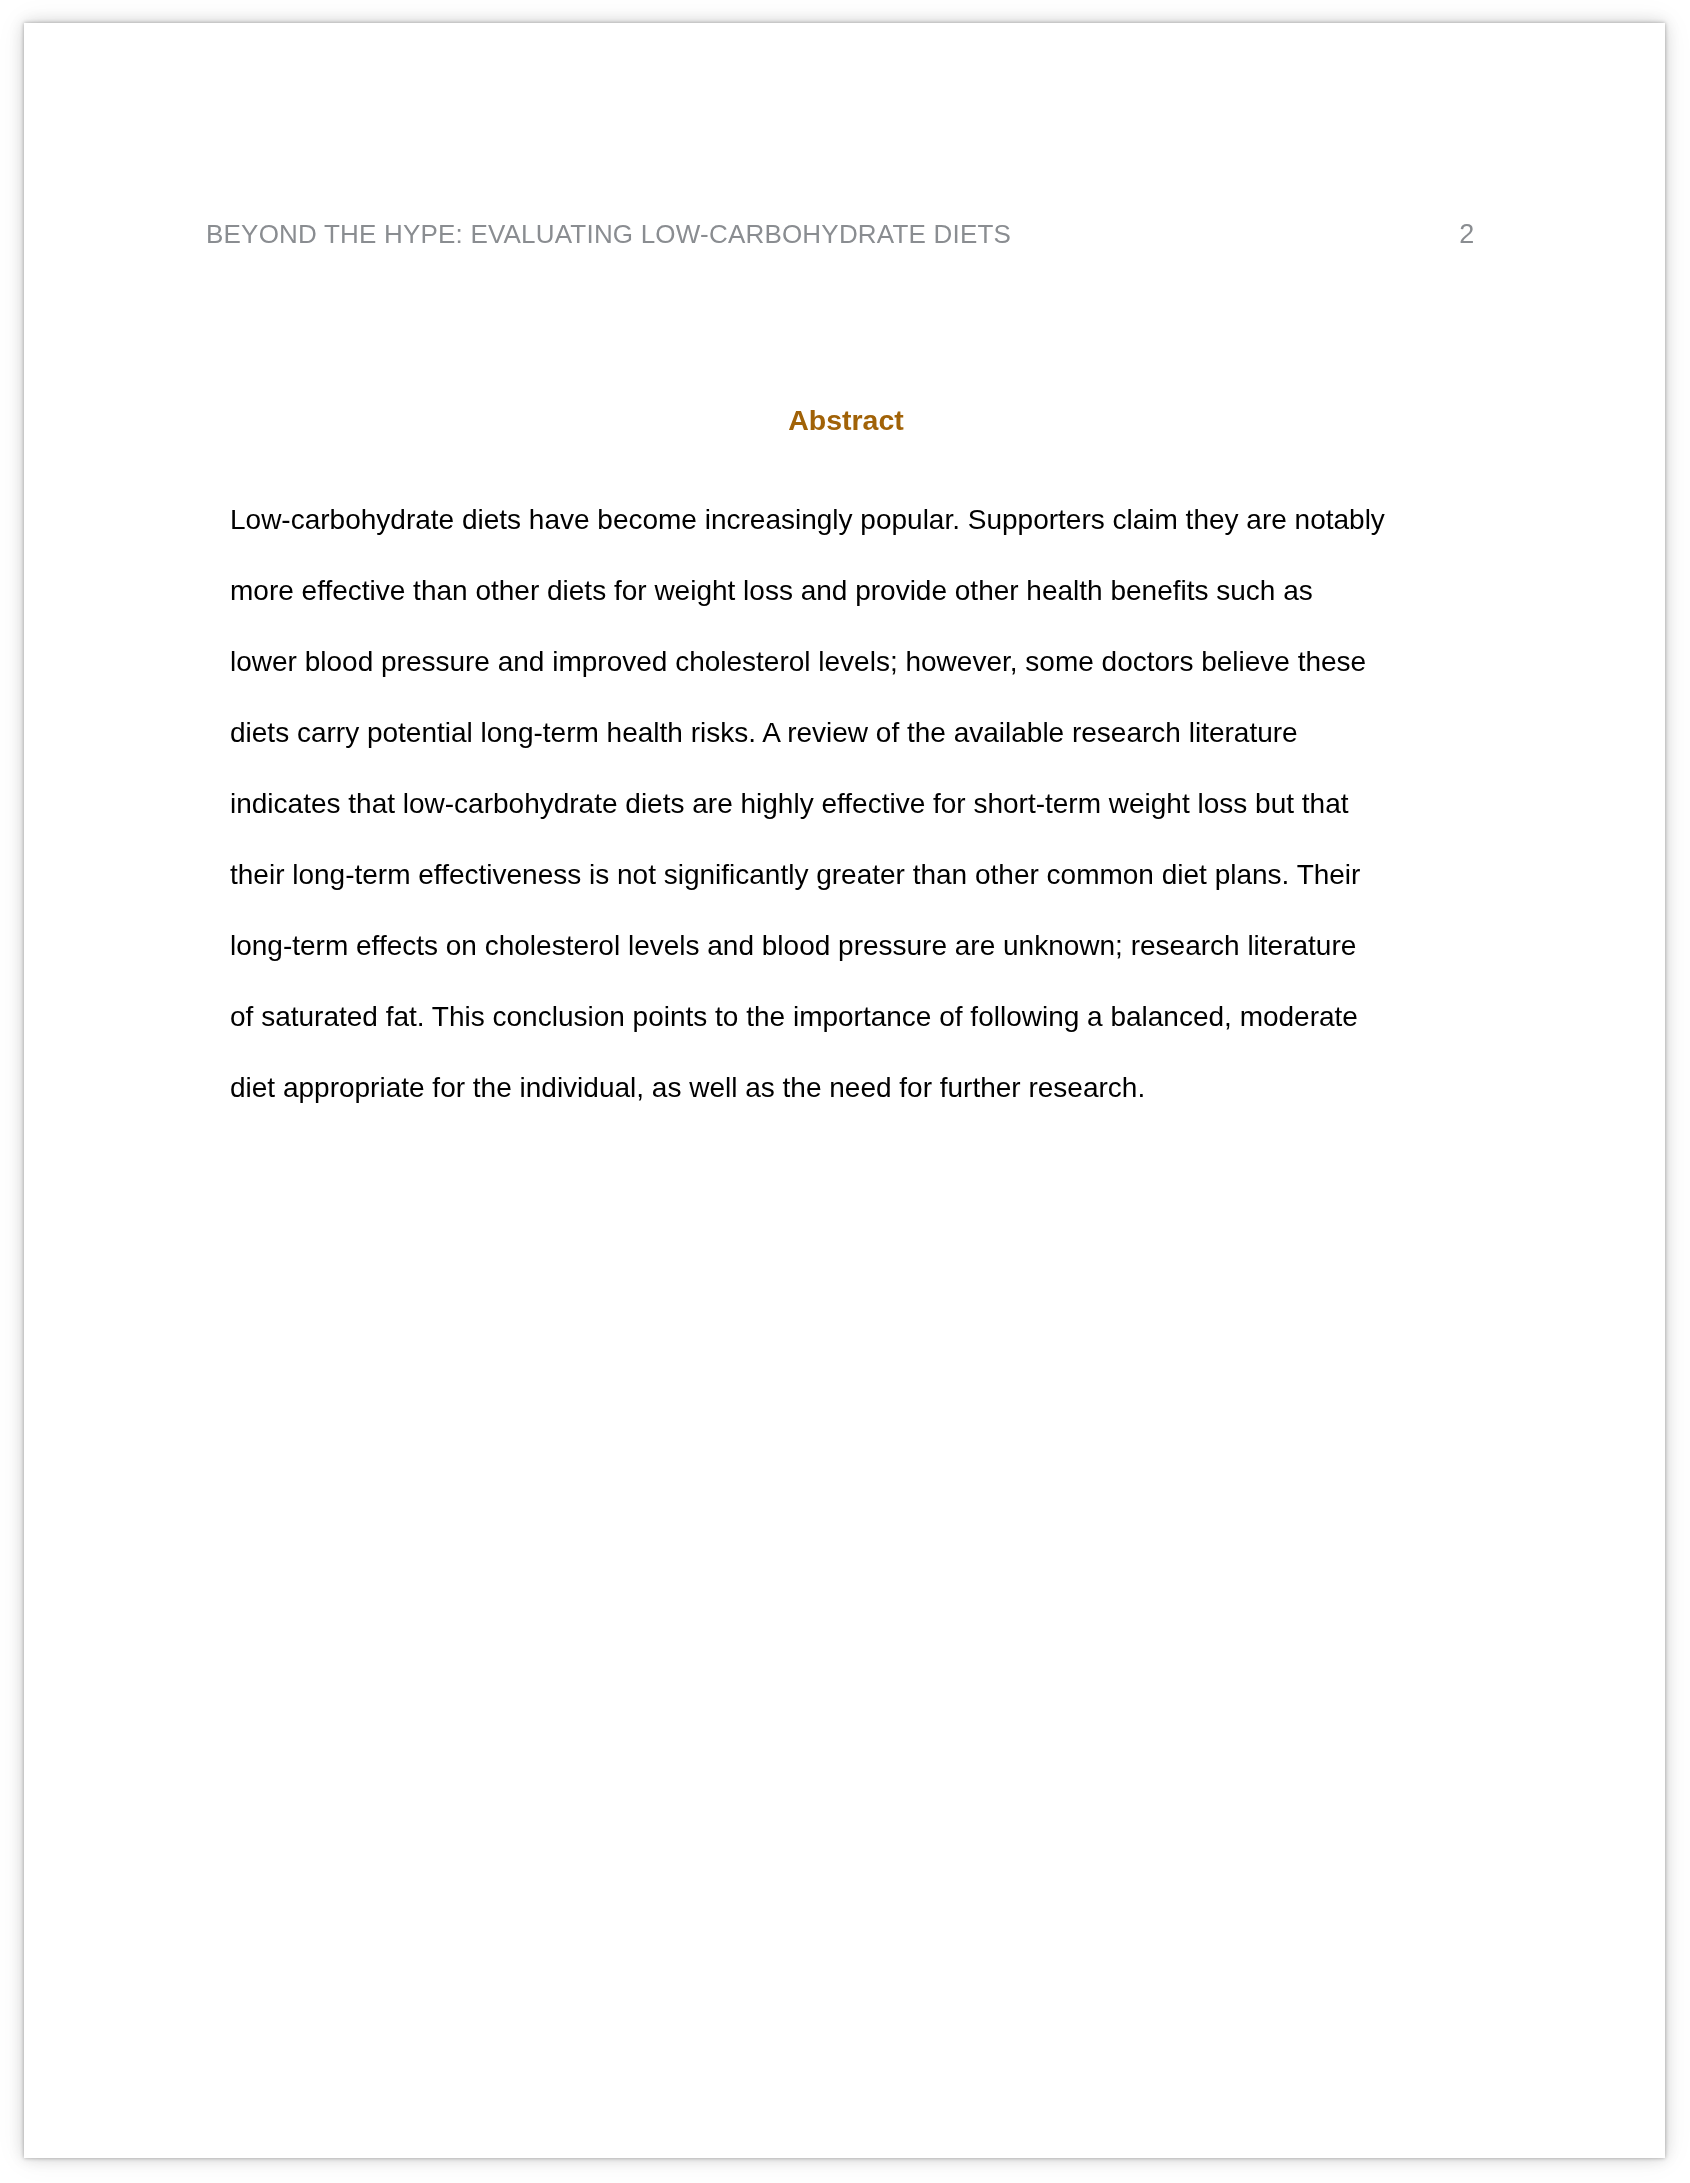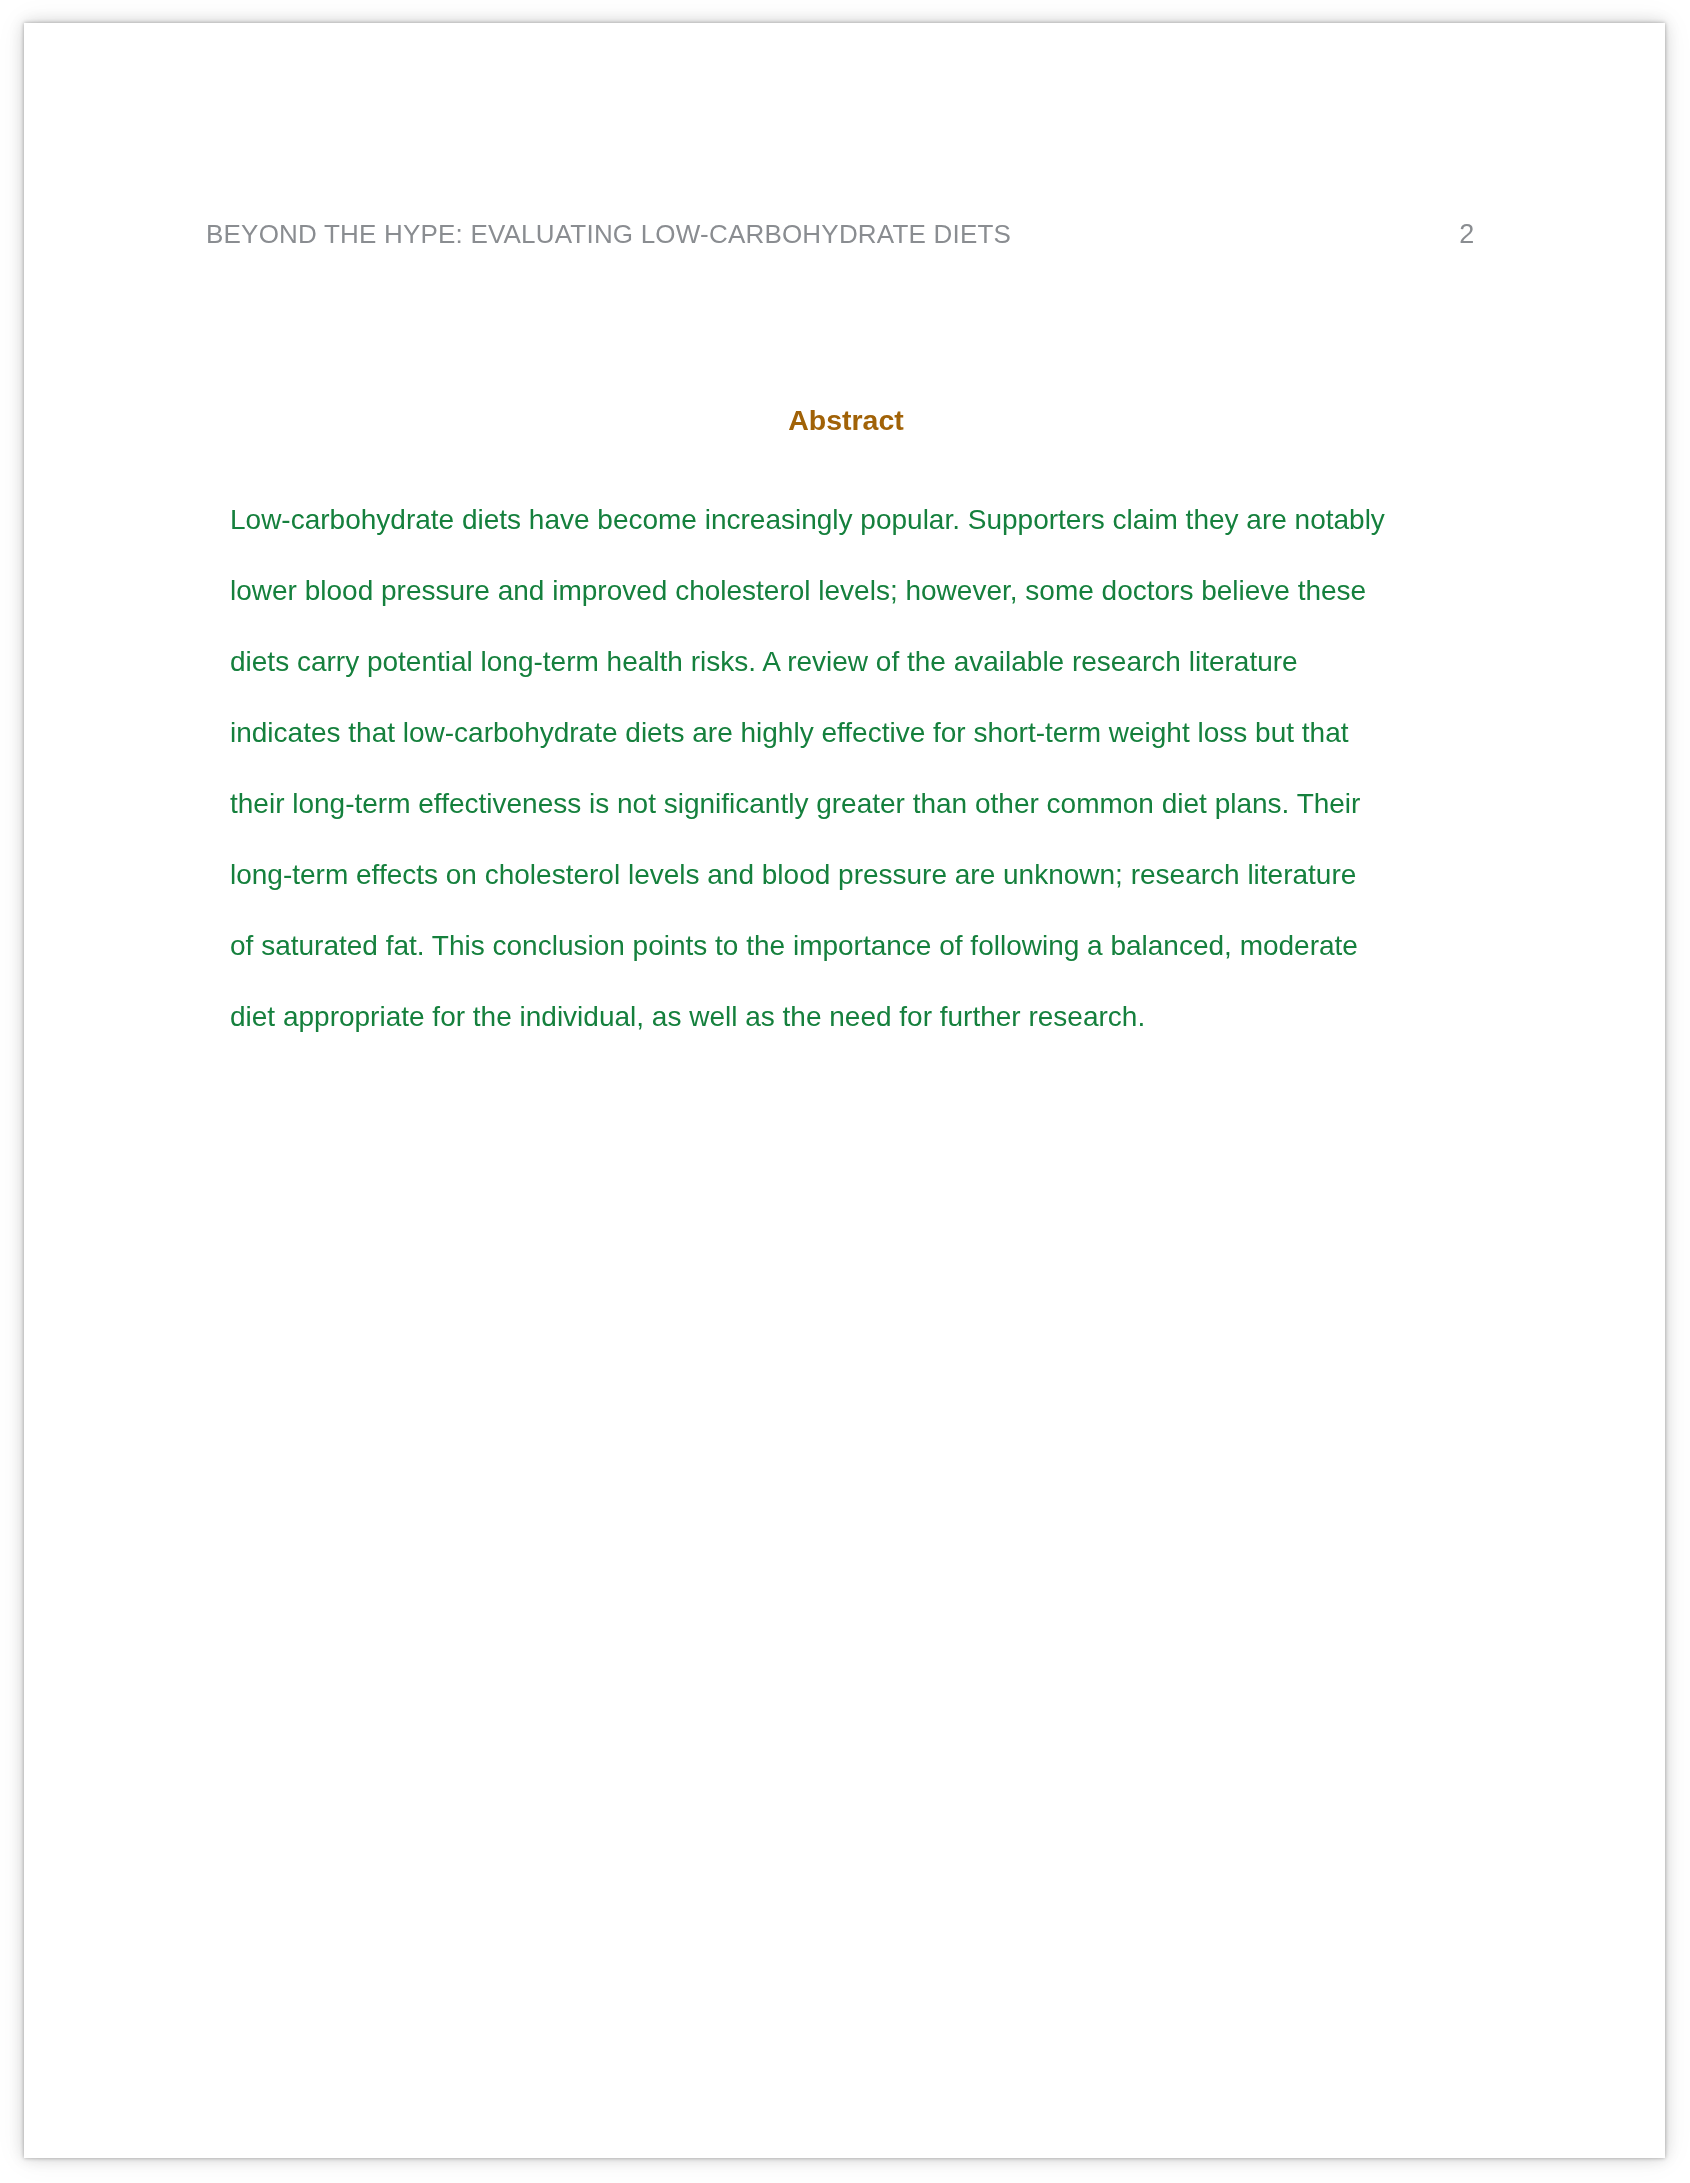--- a/index.html
+++ b/index.html
@@ -77,40 +77,41 @@
   
   .abstract-body {
     position: absolute;
     left: 206px;
     top: 461px;
     width: 1288px;
   }
 
   .abstract-line {
     font-size: 28px;
-    color: #15803d;
+    color: #000000;
     line-height: 71px;
     white-space: nowrap;
   }
 </style>
 </head>
 <body>
 
 <div class="viewport">
   <div class="page">
 
     <div class="running-head">
       <span class="running-head-title">BEYOND THE HYPE: EVALUATING LOW-CARBOHYDRATE DIETS</span>
       <span class="page-number">2</span>
     </div>
 
     <div class="section-heading">Abstract</div>
 
     <div class="abstract-body">
       <div class="abstract-line">Low-carbohydrate diets have become increasingly popular. Supporters claim they are notably</div>
+      <div class="abstract-line">more effective than other diets for weight loss and provide other health benefits such as</div>
       <div class="abstract-line">lower blood pressure and improved cholesterol levels; however, some doctors believe these</div>
       <div class="abstract-line">diets carry potential long-term health risks. A review of the available research literature</div>
       <div class="abstract-line">indicates that low-carbohydrate diets are highly effective for short-term weight loss but that</div>
       <div class="abstract-line">their long-term effectiveness is not significantly greater than other common diet plans. Their</div>
       <div class="abstract-line">long-term effects on cholesterol levels and blood pressure are unknown; research literature</div>
       <div class="abstract-line">of saturated fat. This conclusion points to the importance of following a balanced, moderate</div>
       <div class="abstract-line">diet appropriate for the individual, as well as the need for further research.</div>
     </div>
 
   </div>

